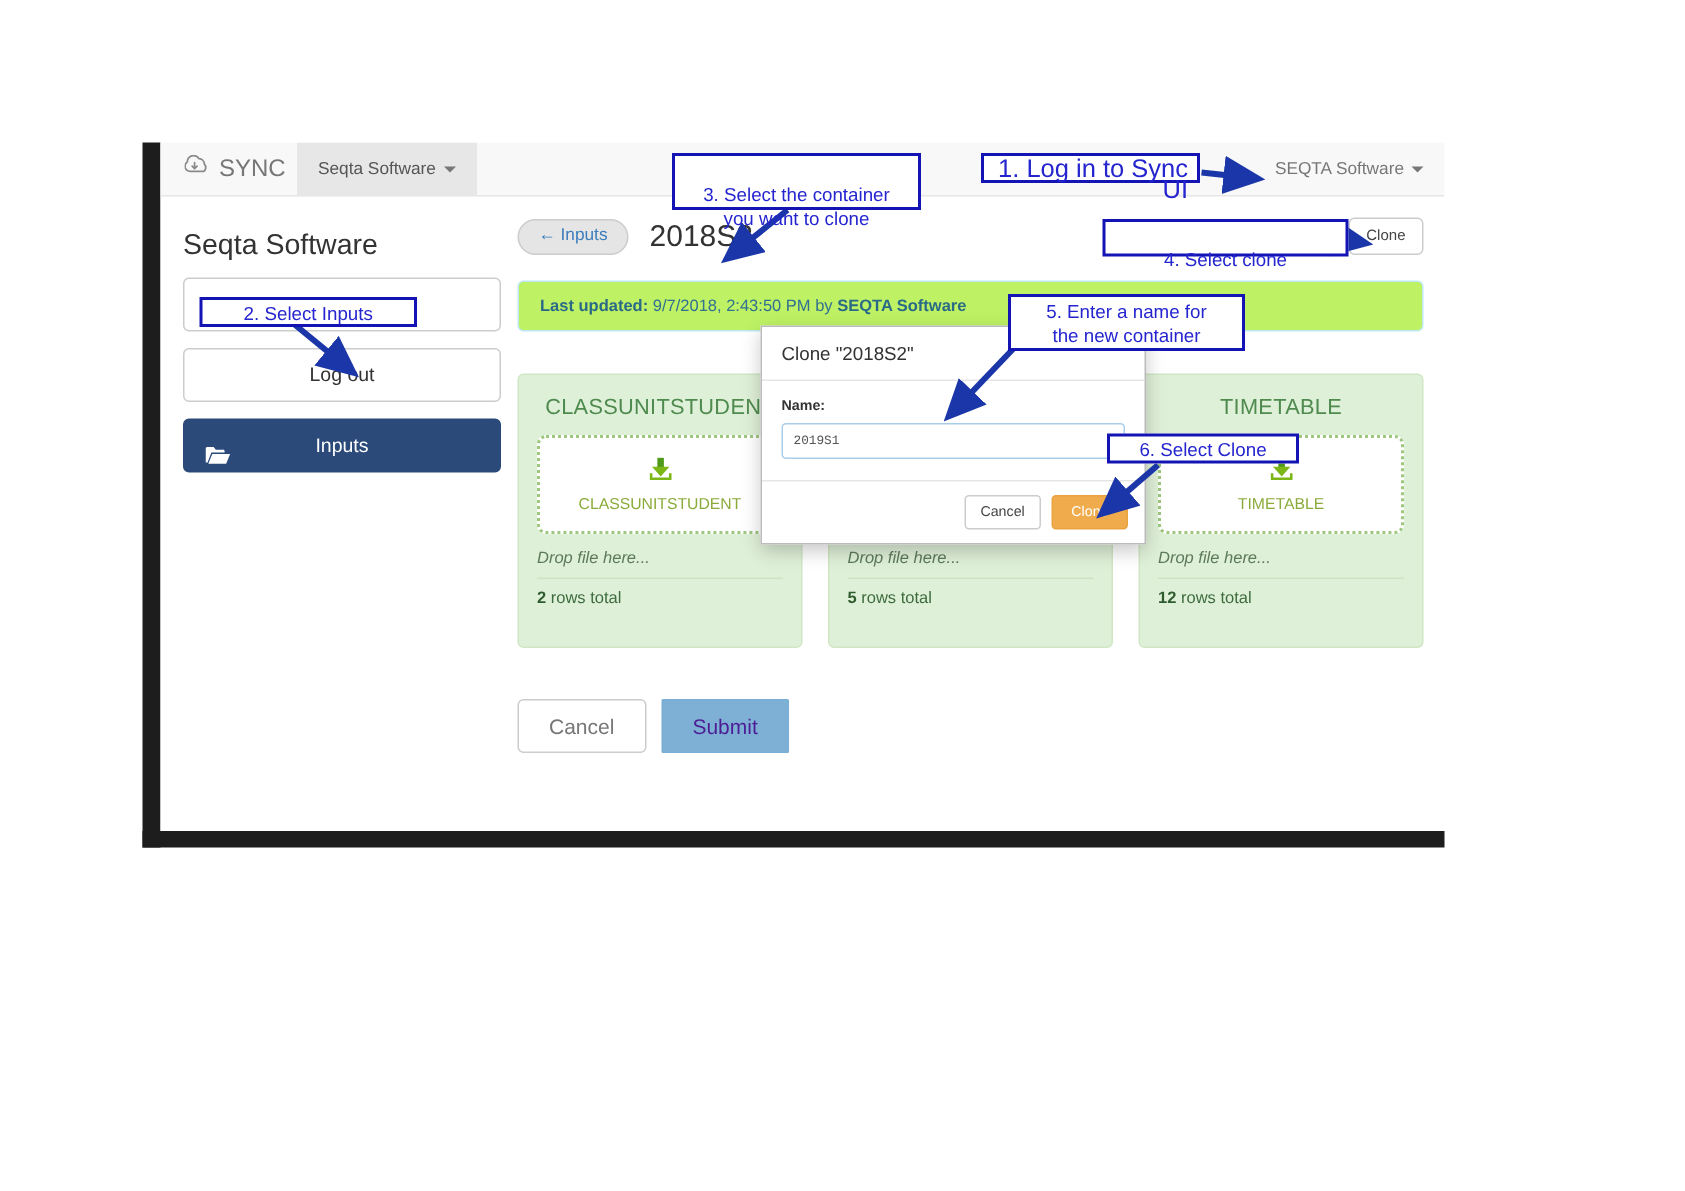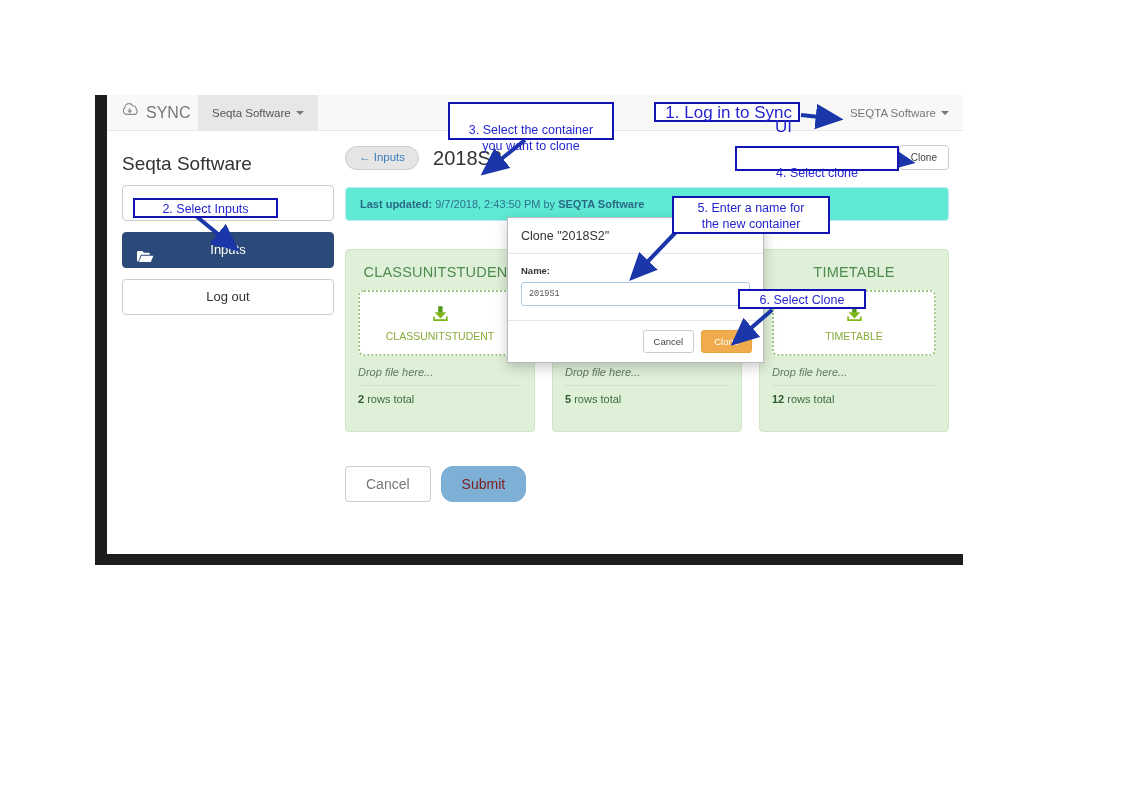--- a/index.html
+++ b/index.html
@@ -136,21 +136,21 @@
     right: 0; top: 2px;
     border: 1px solid #ccc;
     border-radius: 4px;
     background: #fff;
     color: #444;
     font-size: 10px;
     padding: 6px 11px;
   }
   .updated-bar {
     margin-top: 14px;
-    background: #5eead4;
+    background: #bef264;
     border: 1px solid #bce8f1;
     border-radius: 4px;
     color: #31708f;
     font-size: 11px;
     padding: 10px 14px;
     box-sizing: border-box;
     width: 604px;
   }
   .updated-bar b { color: #2a6a86; }
 
@@ -211,22 +211,22 @@
   .foot {
     margin-top: 34px;
     display: flex; gap: 10px;
   }
   .btn-cancel {
     border: 1px solid #ccc; border-radius: 4px;
     background: #fff; color: #777;
     font-size: 14px; padding: 9px 20px;
   }
   .btn-submit {
-    border: 1px solid #79aed6; border-radius: 12px;
-    background: #7eb0d6; color: #7f1d1d;
+    border: 1px solid #79aed6; border-radius: 1px;
+    background: #7eb0d6; color: #4c1d95;
     font-size: 14px; padding: 9px 20px;
   }
 
   
   .modal {
     position: absolute;
     left: 400px; top: 122px;
     width: 255px;
     background: #fff;
     border: 1px solid #bbb;
@@ -329,31 +329,31 @@
           <span>SEQTA Software</span>
           <span class="caret"></span>
         </div>
       </div>
 
       <div class="sidebar">
         <div class="sidebar-title">Seqta Software</div>
         <div class="side-btn">
           <span>Home</span>
         </div>
+        <div class="side-btn">
+          <span>Log out</span>
+        </div>
         <div class="side-btn primary">
           <span class="folder-icon">
             <svg width="17" height="14" viewBox="0 0 20 16">
               <path d="M0 2.3A1.3 1.3 0 0 1 1.3 1h5.1l1.7 2h5.5A1.3 1.3 0 0 1 15 4.3v1H4.6L1.6 13H0z" fill="#ffffff"></path>
               <path d="M5.3 6.4h14L16.2 14H2.2z" fill="#ffffff"></path>
             </svg>
           </span>
           <span>Inputs</span>
-        </div>
-        <div class="side-btn">
-          <span>Log out</span>
         </div>
       </div>
 
       <div class="main">
         <div style="position:relative;">
           <div class="head-row">
             <div class="back-pill">← Inputs</div>
             <div class="page-title">2018S2</div>
           </div>
           <div class="clone-btn">Clone</div>

